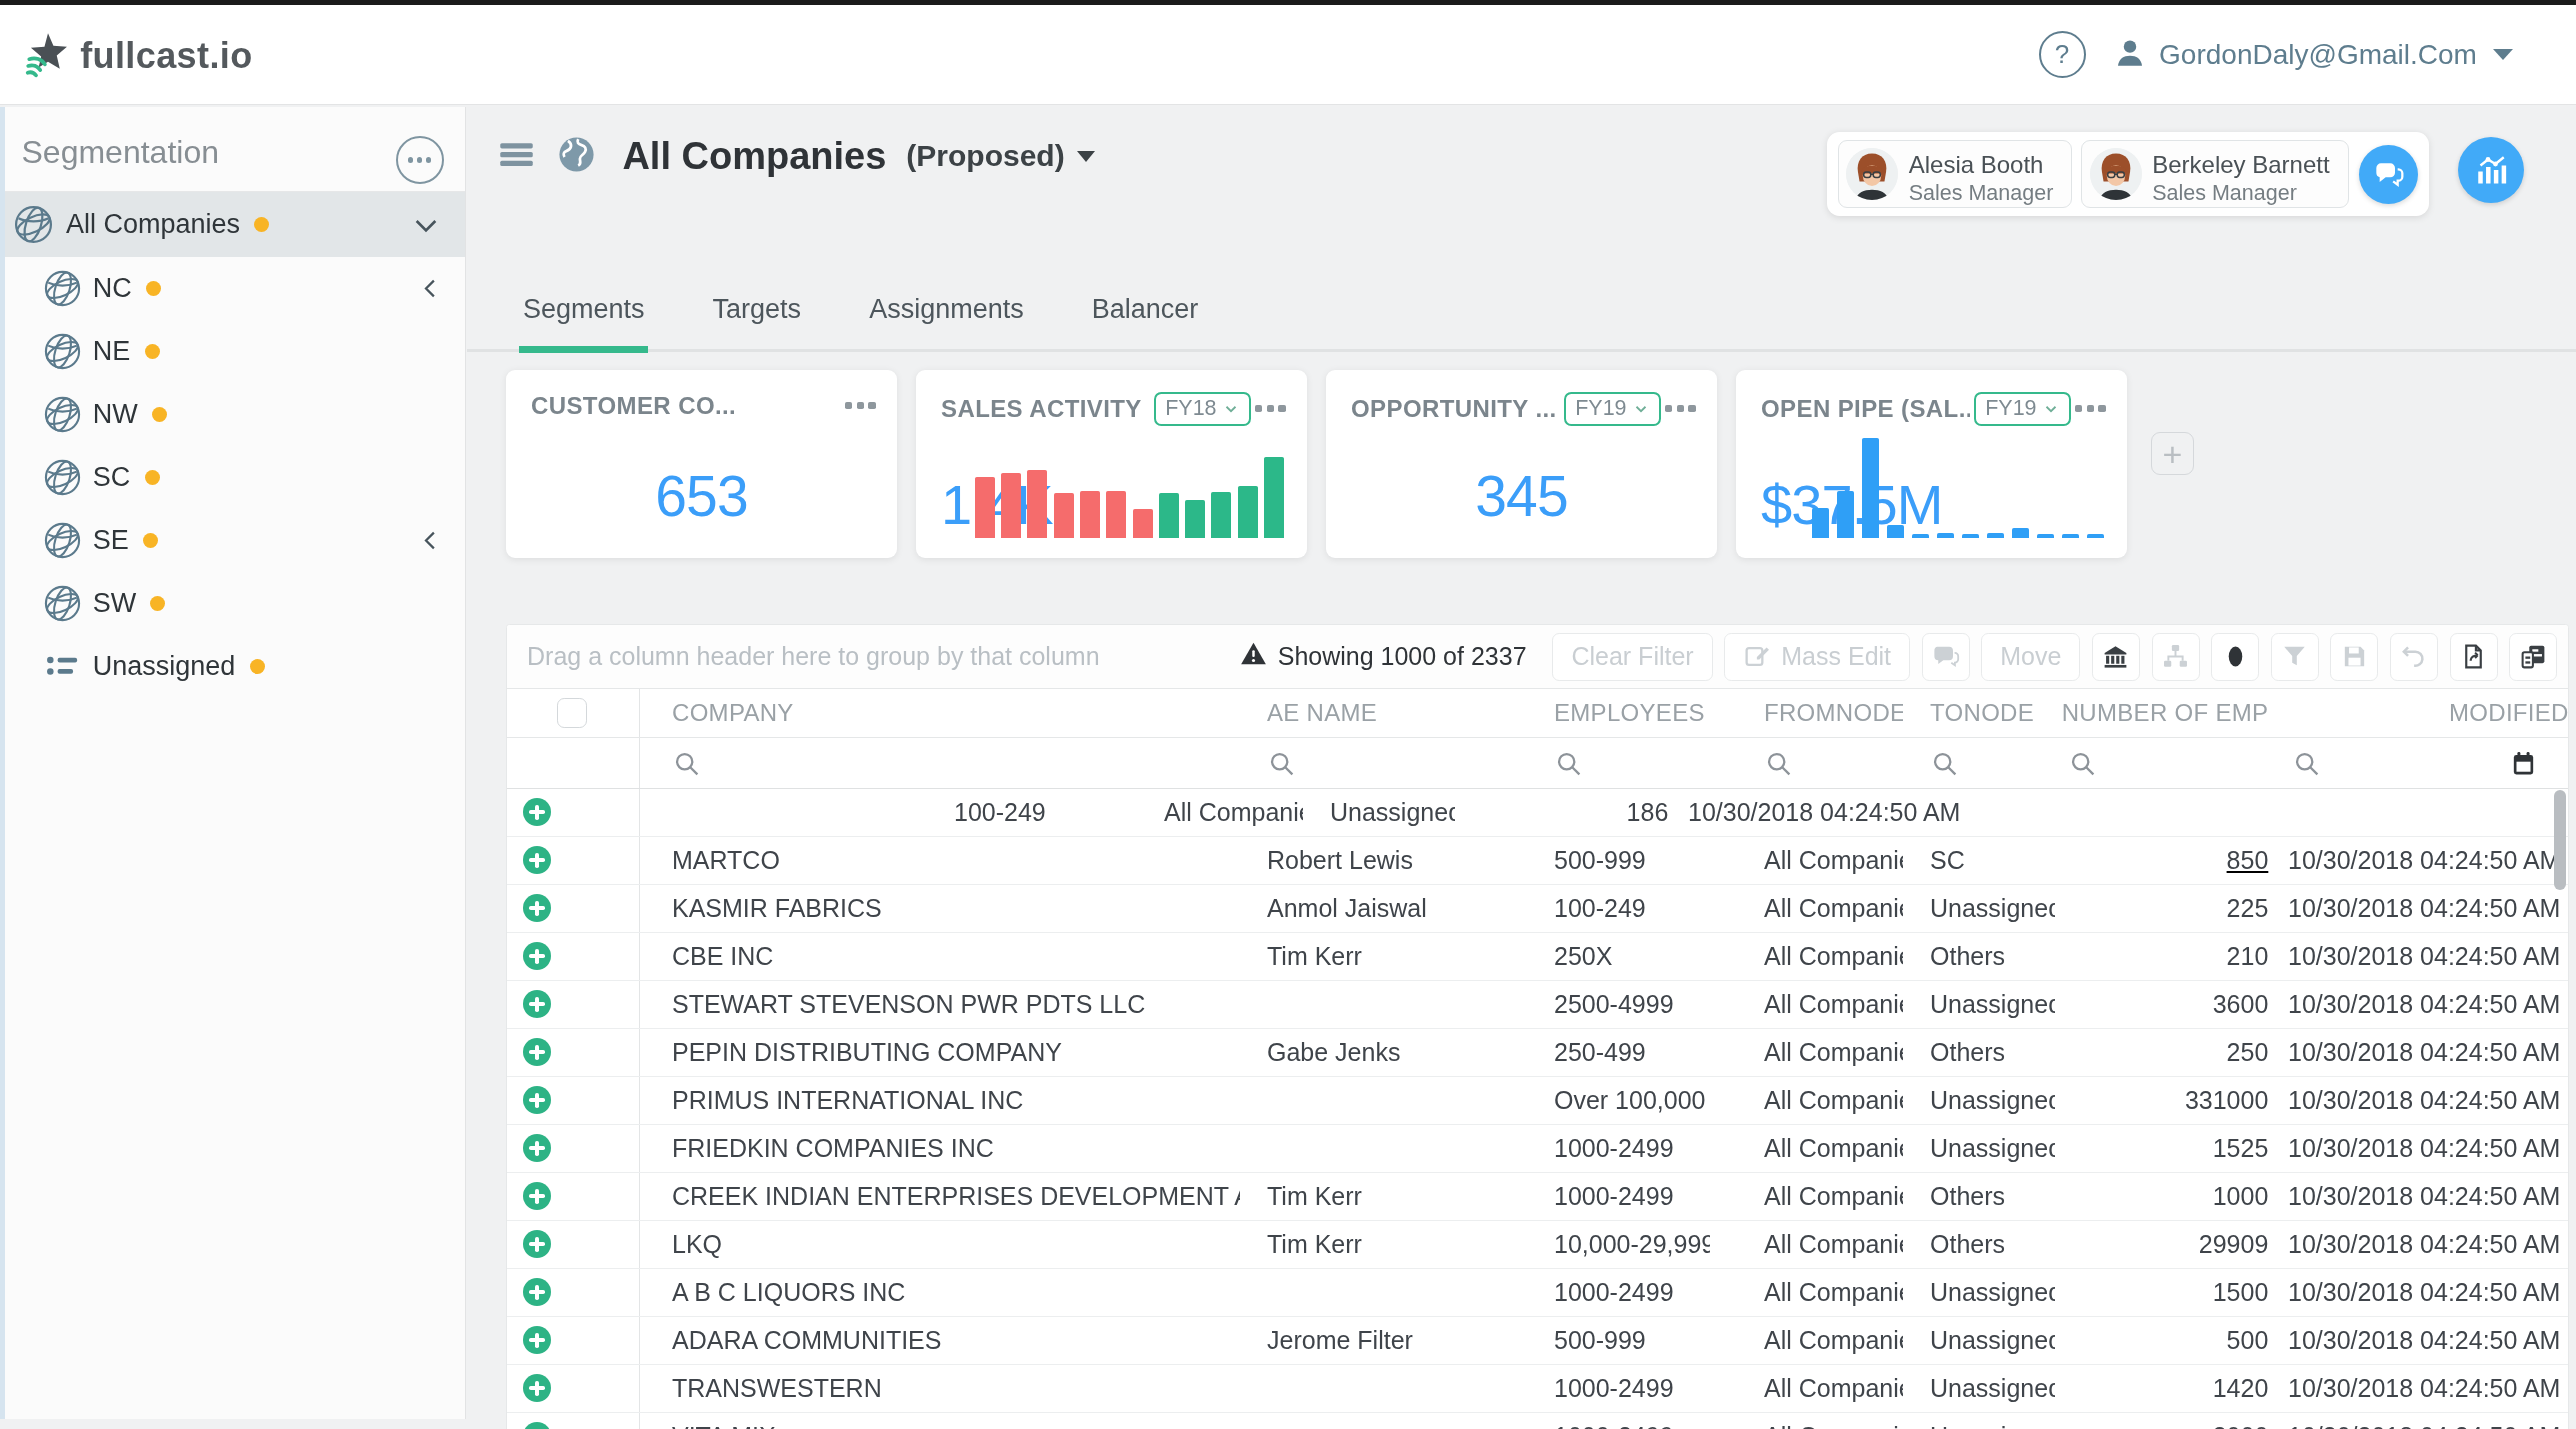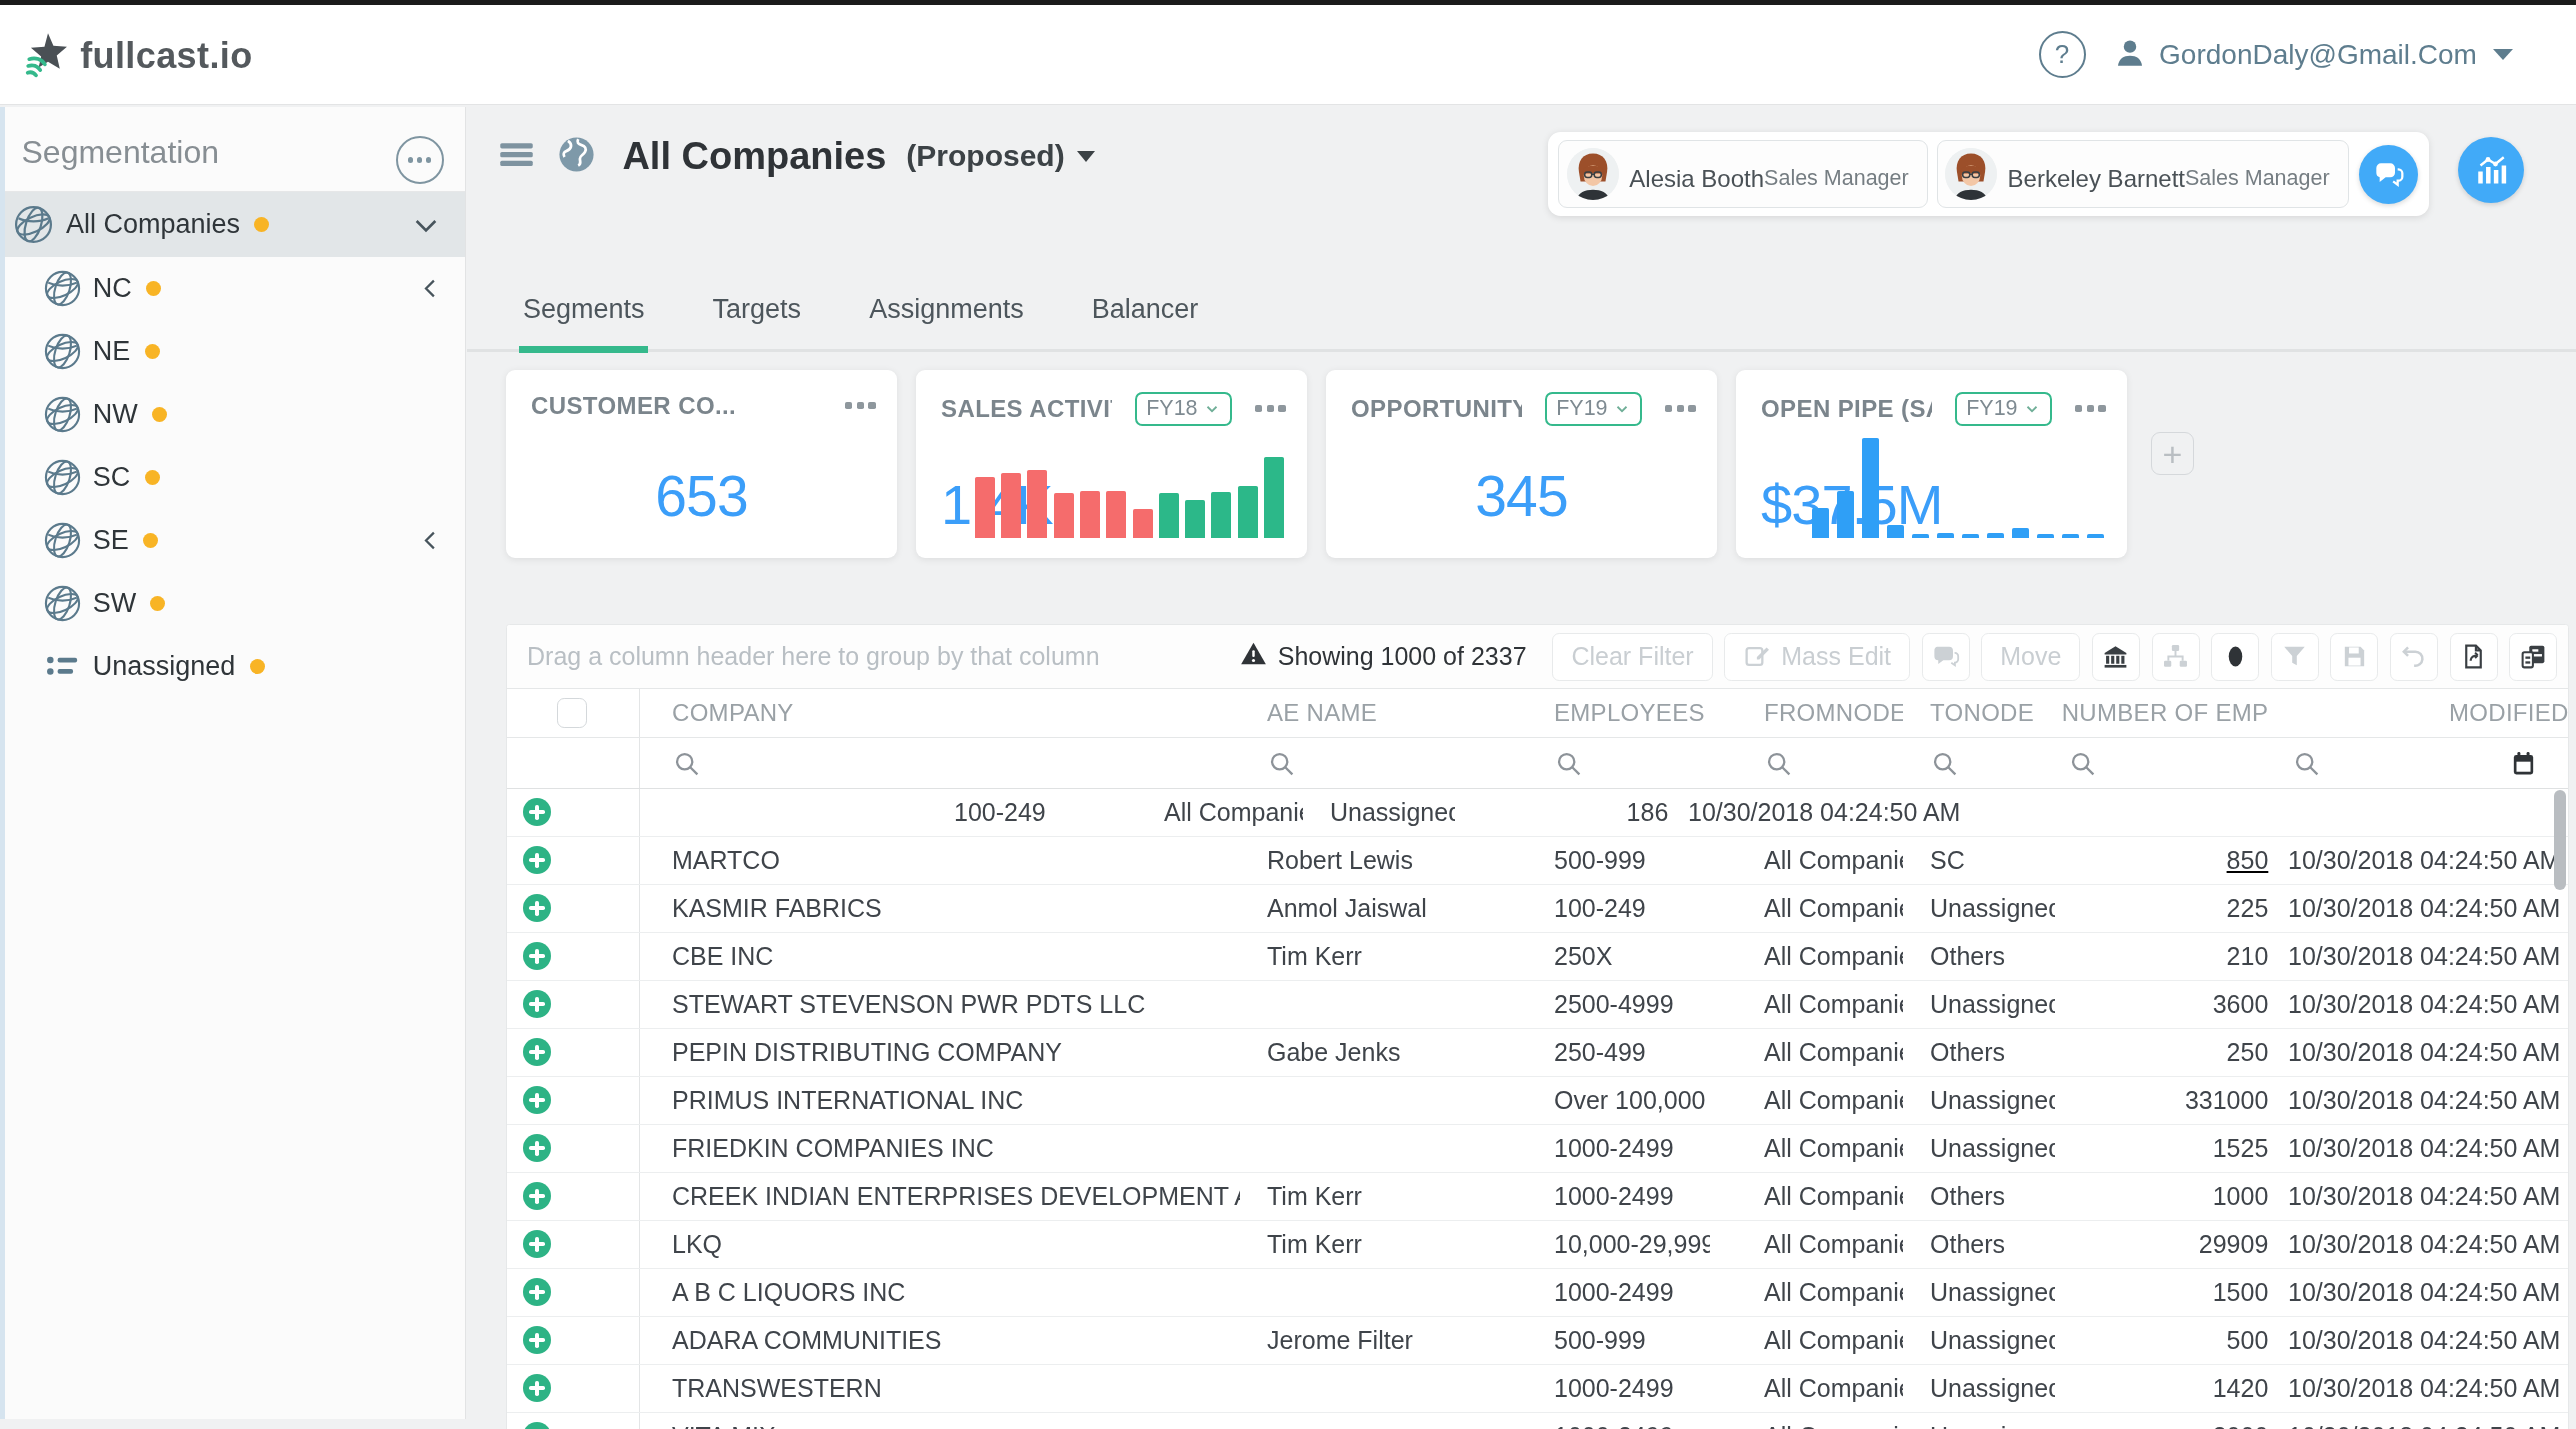--- a/index.html
+++ b/index.html
@@ -64,21 +64,21 @@
 
   .sub-tabs { position:absolute; top:163px; left:0; right:0; height:82px; border-bottom:3.6px solid #e0e2e3;
               display:flex; gap:68px; padding-left:56px; }
   .sub-tab { display:flex; align-items:center; font-size:27px; color:#4d565c; position:relative; cursor:pointer; }
   .sub-tab.active::after { content:""; position:absolute; left:-3.6px; right:-3.6px; bottom:-3.6px; height:6.3px; background:#35b98c; }
 
   
   .cards { position:absolute; top:263px; left:39px; display:flex; gap:19px; align-items:flex-start; }
   .card { width:391px; height:188px; background:#fff; border-radius:9px; box-shadow:0 1.8px 7.2px rgba(0,0,0,.08);
           position:relative; flex:none; }
-  .card-head { display:flex; align-items:center; padding:21.5px 21.5px 0 25px; gap:23px; }
+  .card-head { display:flex; align-items:center; padding:21.5px 21.5px 0 25px; gap:4px; }
   .card-title { font-size:24px; font-weight:bold; color:#7b858c; letter-spacing:0.4px; flex:1;
                 white-space:nowrap; overflow:hidden; }
   .fy-pill { display:flex; align-items:center; gap:5.4px; border:2.7px solid #35b98c; border-radius:7.2px;
              padding:2.7px 9px; font-size:21.5px; color:#7e8a91; background:#fff; cursor:pointer; flex:none;}
   .dots3 { display:inline-flex; gap:4.5px; cursor:pointer; flex:none; }
   .dots3 i { width:7.2px; height:7.2px; border-radius:1.8px; background:#8e979d; display:block; }
   .card-value { color:#3b9ef9; letter-spacing:-0.9px; }
   .card-value.center { position:absolute; left:0; right:0; top:93px; text-align:center; font-size:57px; }
   .card-value.left { position:absolute; left:25px; bottom:21.5px; font-size:56px; }
   .spark { position:absolute; right:23px; bottom:20px; display:flex; align-items:flex-end; }
@@ -113,21 +113,21 @@
          position:absolute; left:50px; top:50%; margin-top:-15px; cursor:pointer; }
   .plus-ic { width:28px; height:28px; border-radius:50%; background:#2db385; position:absolute; left:16px; top:50%;
              margin-top:-14.3px; cursor:pointer; }
   .plus-ic::before { content:""; position:absolute; left:6.3px; right:6.3px; top:12px; height:3.6px; background:#fff; border-radius:1.8px;}
   .plus-ic::after  { content:""; position:absolute; top:6.3px; bottom:6.3px; left:12px; width:3.6px; background:#fff; border-radius:1.8px;}
   .mag { display:flex; flex:none; }
   .cal-ic { position:absolute; right:18px; top:50%; margin-top:-14.3px; display:flex; cursor:pointer; }
   .vscroll { position:absolute; top:113px; right:1.8px; bottom:5.4px; width:12.5px; z-index:5; }
   .vscroll .thumb { position:absolute; top:52px; left:0; width:12.5px; height:100px; background:#b9bdc1; border-radius:6.3px; cursor:grab;}
 
-  .flex-col { display:flex; flex-direction:row; justify-content:center;margin-top:9px; }
+  .flex-col { display:flex; flex-direction:column; justify-content:center;margin-top:9px; }
 </style>
 </head>
 <body>
 
 <div class="titlebar"></div>
 
 <header class="topbar">
   <div class="logo">
     <span>
       <svg viewBox="0 0 48 48" width="50" height="50">

